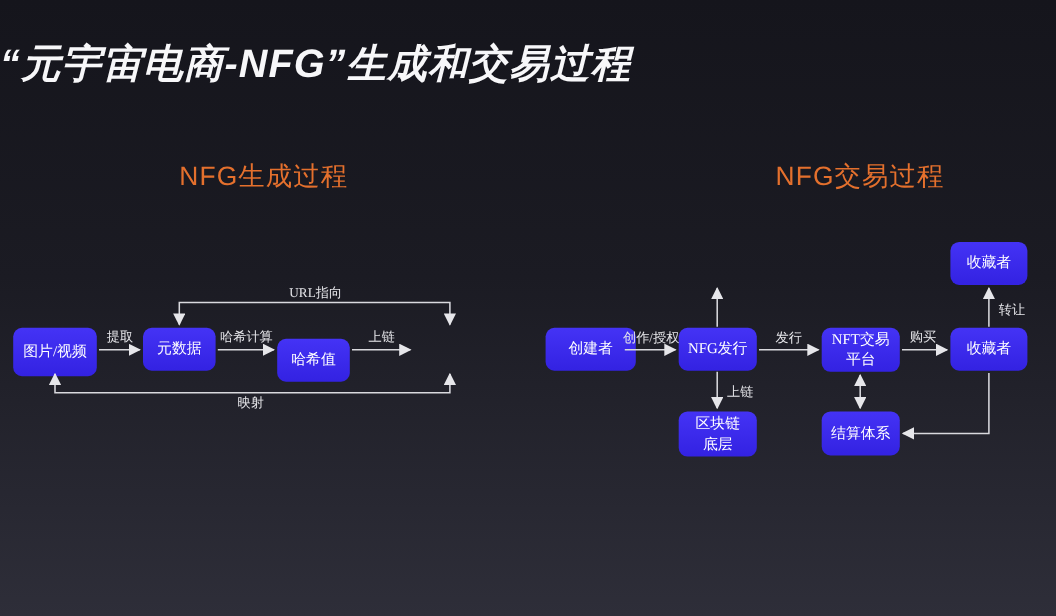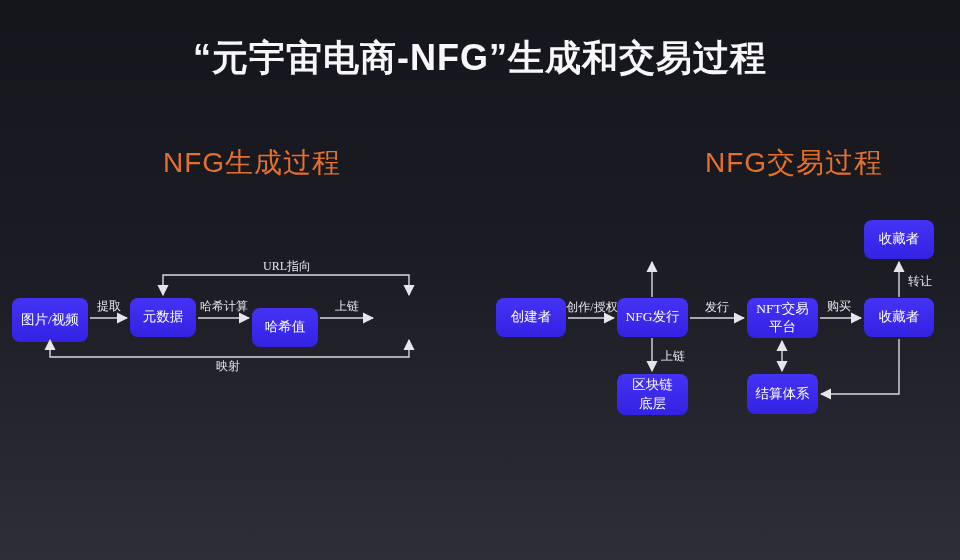--- a/index.html
+++ b/index.html
@@ -10,31 +10,32 @@
     overflow: hidden;
     background: linear-gradient(180deg, #15151c 0%, #1b1b23 45%, #2e2e39 100%);
     font-family: "Liberation Sans", sans-serif;
   }
   .title {
     position: absolute;
     top: 34px;
     left: 0;
     width: 100%;
     margin: 0;
-    text-align: center;
+    text-align: left;
     color: #f7f7f9;
     font-size: 36px;
     font-weight: 700;
     letter-spacing: 1px;
+    font-style: italic;
   }
   .section-heading {
     position: absolute;
     top: 144px;
     color: #e4702d;
-    font-size: 28px;
+    font-size: 24px;
     font-weight: 400;
     letter-spacing: 1px;
   }
   .section-heading.left  { left: 163px; }
   .section-heading.right { left: 705px; text-align: center; }
   .node {
     position: absolute;
     display: flex;
     align-items: center;
     justify-content: center;
@@ -80,21 +81,21 @@
   <div class="node" style="left:12px;top:298px;width:76px;height:44px">
     <span class="node-label">图片/视频</span>
   </div>
   <div class="node" style="left:130px;top:298px;width:66px;height:39px">
     <span class="node-label">元数据</span>
   </div>
   <div class="node" style="left:252px;top:308px;width:66px;height:39px">
     <span class="node-label">哈希值</span>
   </div>
 
-  <div class="node" style="left:496px;top:298px;width:70px;height:39px">
+  <div class="node" style="left:496px;top:298px;width:82px;height:39px">
     <span class="node-label">创建者</span>
   </div>
   <div class="node" style="left:617px;top:298px;width:71px;height:39px">
     <span class="node-label">NFG发行</span>
   </div>
   <div class="node" style="left:617px;top:374px;width:71px;height:41px">
     <span class="node-label">区块链
 底层</span>
   </div>
   <div class="node" style="left:747px;top:298px;width:71px;height:40px">

